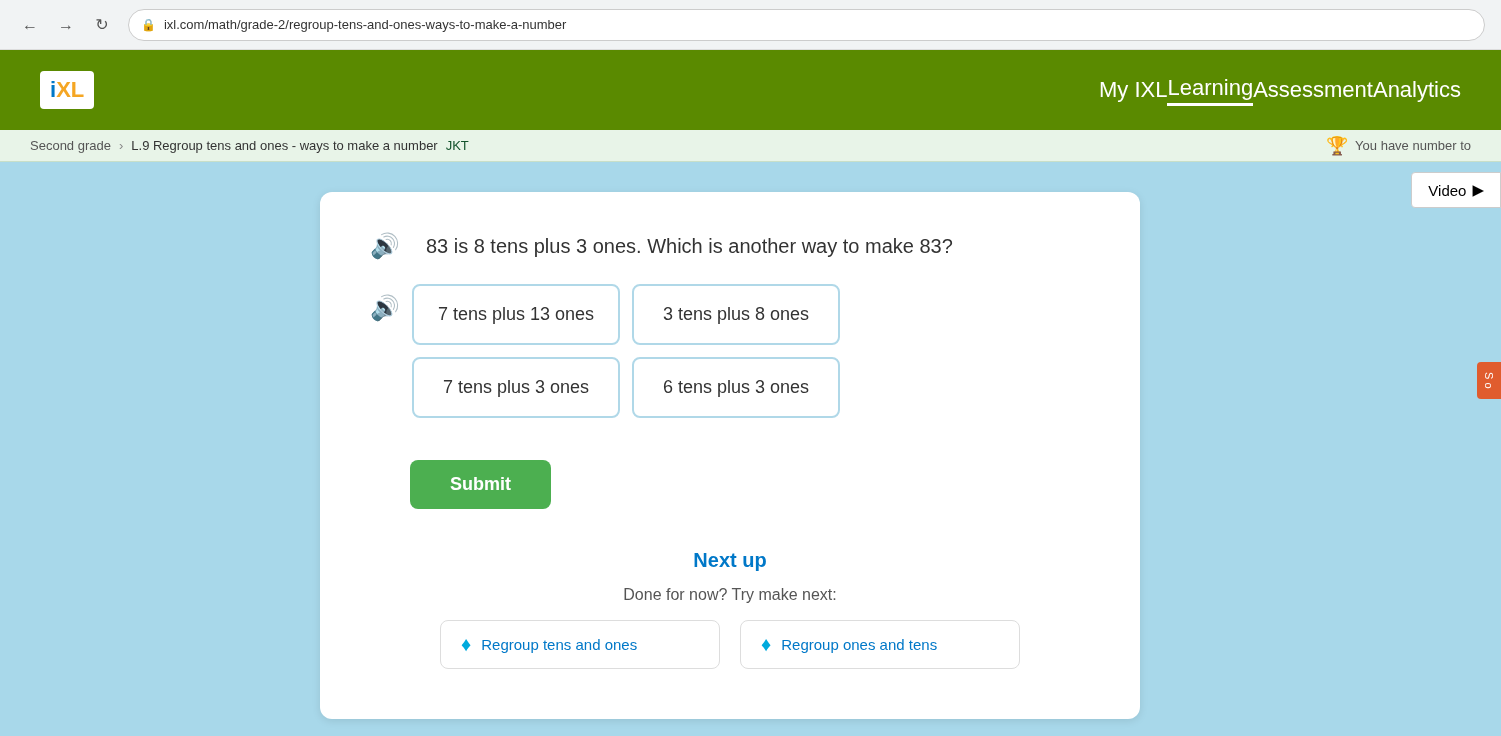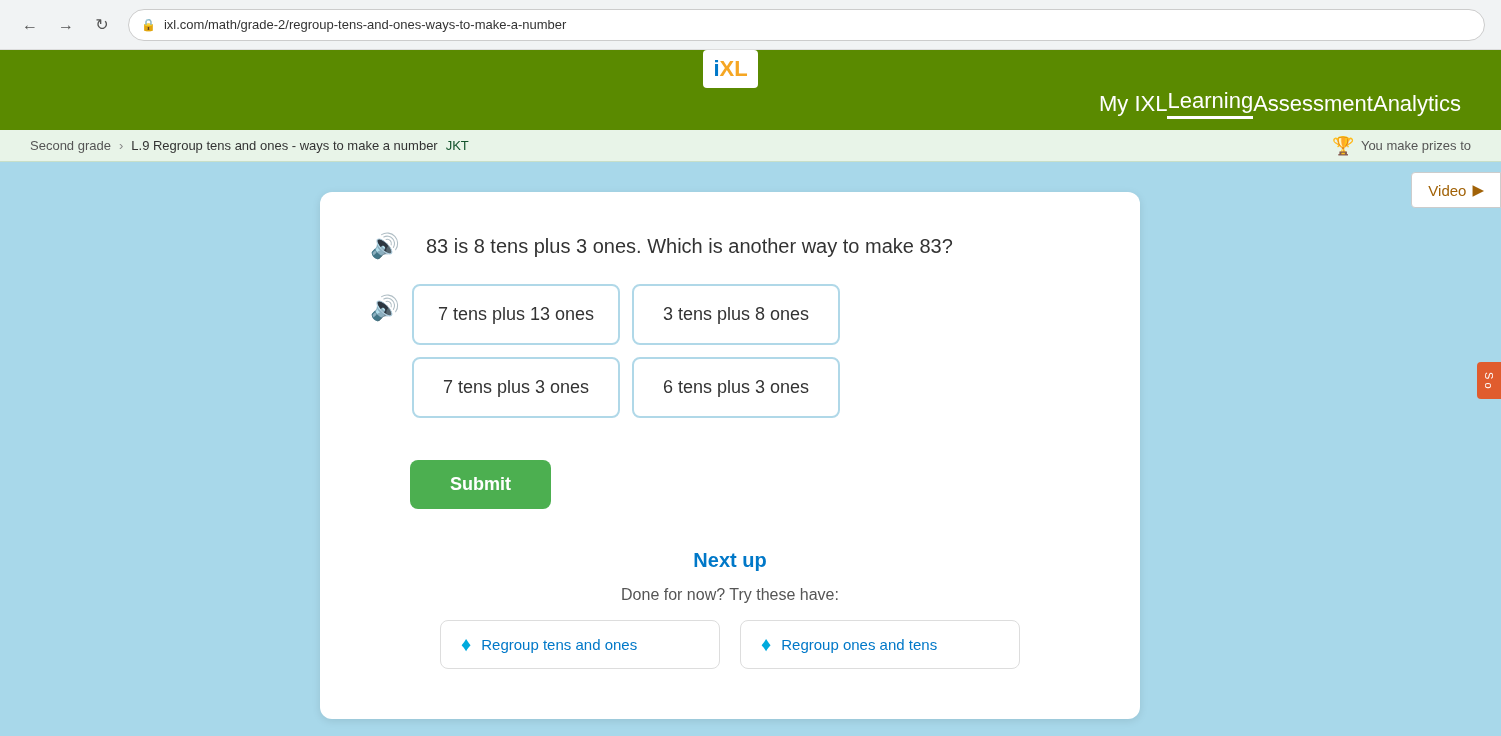--- a/index.html
+++ b/index.html
@@ -41,21 +41,20 @@
     }
     .lock-icon { color: #555; font-size: 12px; }
 
     
     .ixl-header {
       background: #5a8a00;
       height: 80px;
       display: flex;
       align-items: center;
       padding: 0 40px;
-      flex-direction: column;
     }
     .ixl-logo {
       background: white;
       padding: 6px 10px;
       border-radius: 4px;
       font-size: 22px;
       font-weight: bold;
       color: #0078c8;
       margin-right: 40px;
     }
@@ -115,21 +114,21 @@
 
     
     .video-btn {
       position: absolute;
       top: 10px;
       right: 0;
       background: white;
       border: 1px solid #ccc;
       padding: 8px 16px;
       font-size: 15px;
-      color: #a16207;
+      color: #000000;
       cursor: pointer;
       border-radius: 4px 0 0 4px;
       display: flex;
       align-items: center;
       gap: 6px;
     }
 
     
     .question-card {
       background: white;
@@ -277,21 +276,21 @@
   </nav>
 </div>
 
 <div class="breadcrumb-bar">
   <span class="breadcrumb-link">Second grade</span>
   <span class="breadcrumb-sep">›</span>
   <span class="breadcrumb-current">L.9 Regroup tens and ones - ways to make a number</span>
   <span class="breadcrumb-code">JKT</span>
   <div class="prizes-badge">
     <span class="trophy-icon">🏆</span>
-    <span>You make prizes to</span>
+    <span>You have number to</span>
   </div>
 </div>
 
 <div class="main-content">
 
   <div class="video-btn">
     <span>Video</span>
     <span>▶</span>
   </div>
 
@@ -313,21 +312,21 @@
         <button class="answer-option">6 tens plus 3 ones</button>
       </div>
     </div>
 
     
     <button class="submit-btn">Submit</button>
 
     
     <div class="next-up">
       <div class="next-up-title">Next up</div>
-      <div class="next-up-subtitle">Done for now? Try these have:</div>
+      <div class="next-up-subtitle">Done for now? Try make next:</div>
       <div class="next-items">
         <div class="next-item">
           <span class="diamond-icon">♦</span>
           <span>Regroup tens and ones</span>
         </div>
         <div class="next-item">
           <span class="diamond-icon">♦</span>
           <span>Regroup ones and tens</span>
         </div>
       </div>

